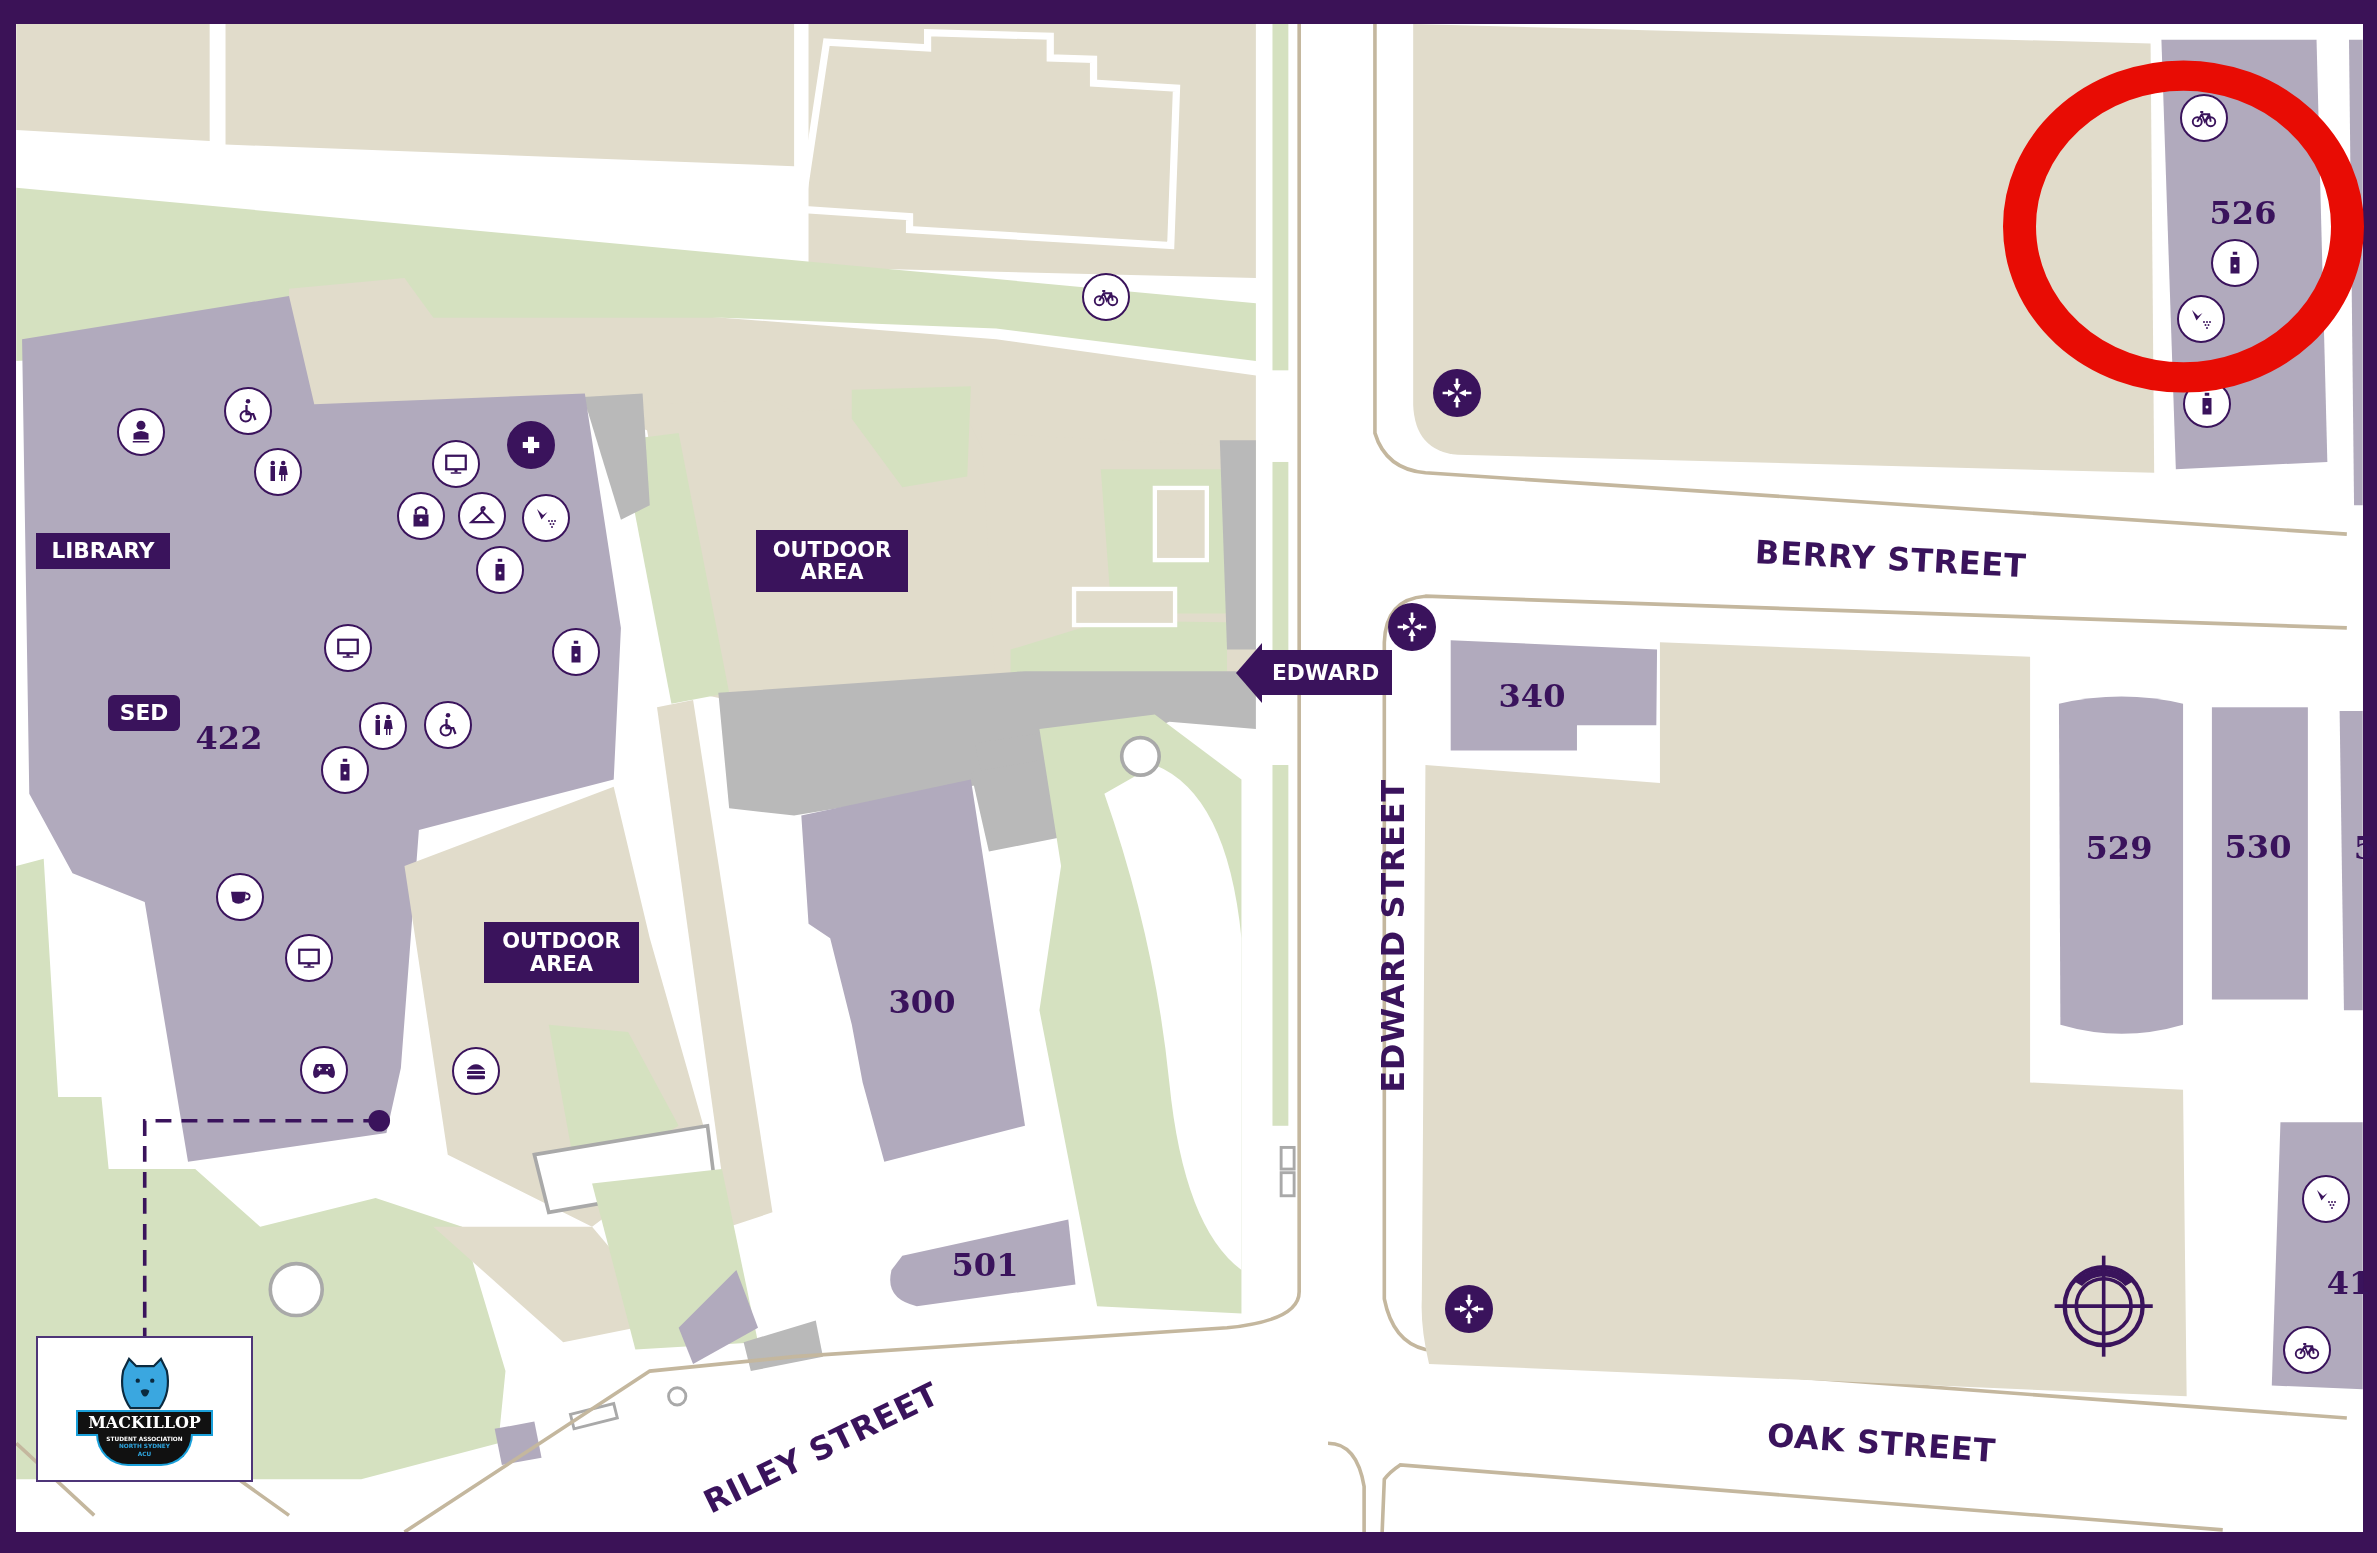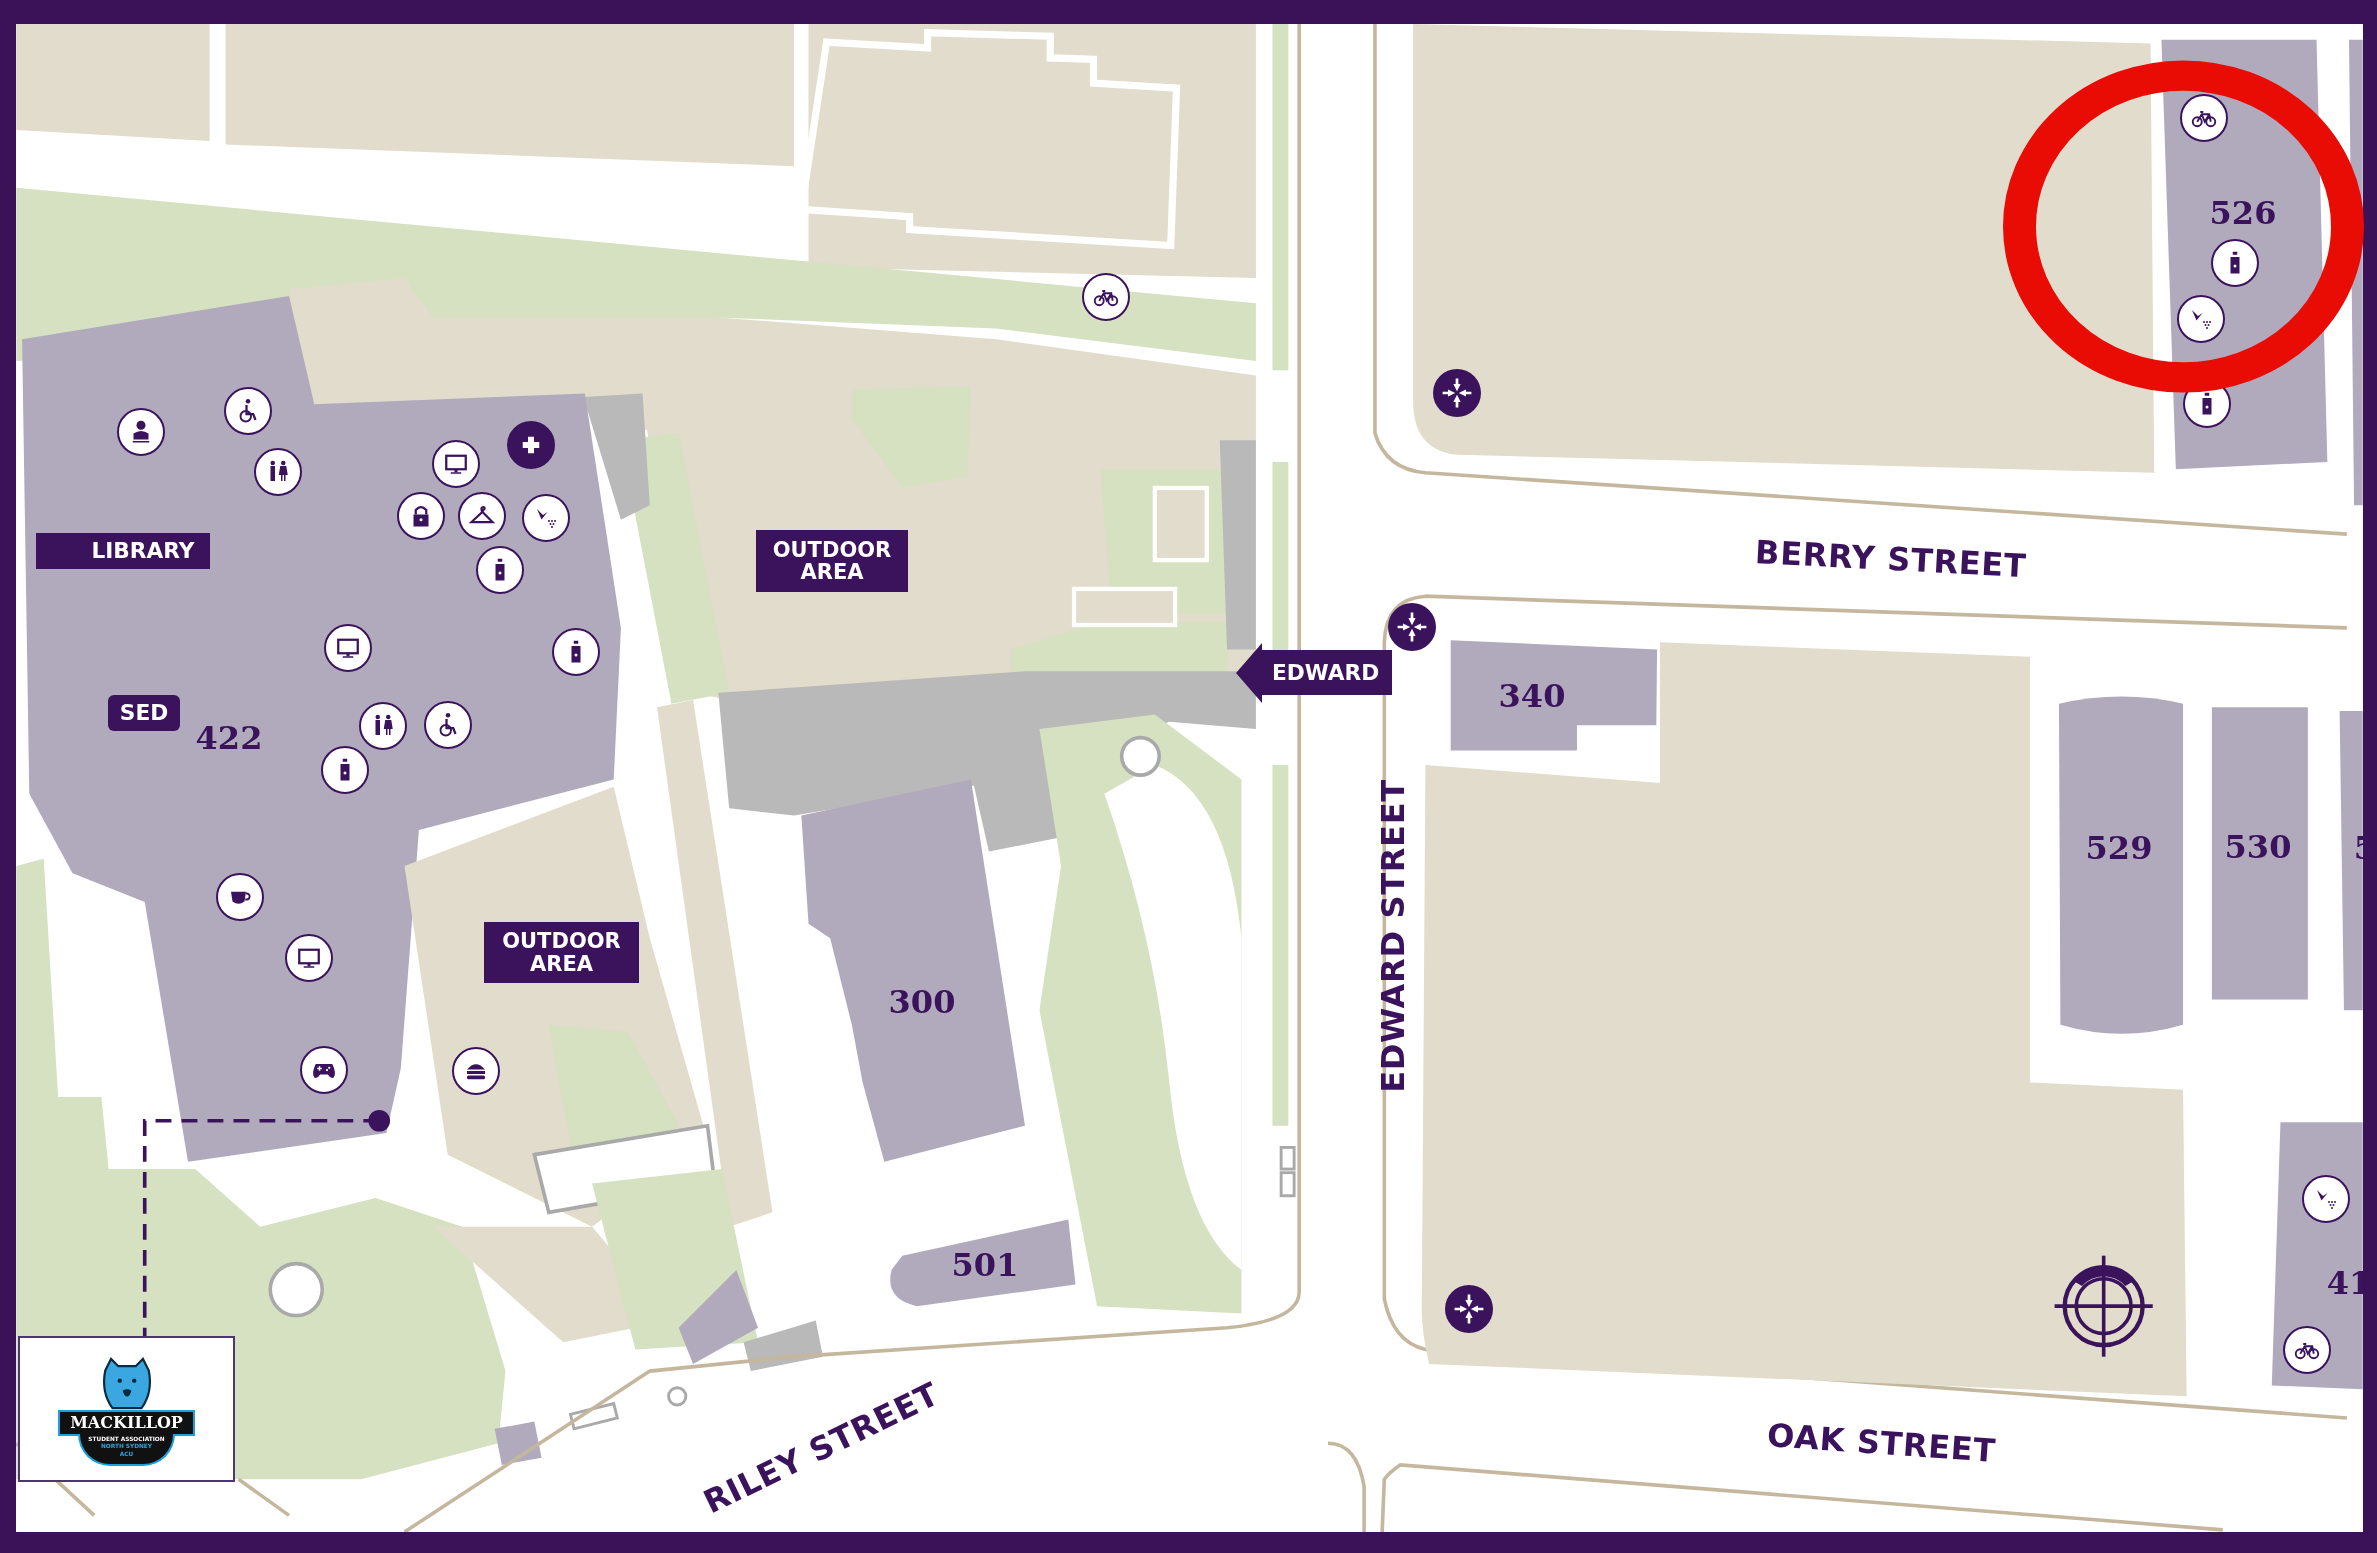--- a/index.html
+++ b/index.html
@@ -11,21 +11,21 @@
   .bldg-num { position: absolute; color: #3a135c; font-family: "DejaVu Serif", serif; font-weight: bold; font-size: 32px; transform: translate(-50%, -50%); white-space: nowrap; }
   .street { position: absolute; color: #3a135c; font-family: "DejaVu Sans", sans-serif; font-weight: bold; font-size: 32px; white-space: nowrap; letter-spacing: 0.7px; transform-origin: center center; }
   .poi { position: absolute; width: 48px; height: 48px; border-radius: 50%; background: #ffffff; border: 2.2px solid #3a135c; box-sizing: border-box; display: flex; align-items: center; justify-content: center; transform: translate(-50%, -50%); cursor: pointer; }
   .poi.dark { background: #3a135c; }
   .poi svg { width: 30px; height: 30px; }
   .assembly { position: absolute; width: 48px; height: 48px; border-radius: 50%; background: #3a135c; display: flex; align-items: center; justify-content: center; transform: translate(-50%, -50%); cursor: pointer; }
   .assembly svg { width: 36px; height: 36px; }
   .entry-sign { position: absolute; left: 1236px; top: 647px; height: 51px; display: flex; align-items: center; cursor: pointer; }
   .entry-arrow { width: 0; height: 0; border-top: 30px solid transparent; border-bottom: 30px solid transparent; border-right: 26px solid #3a135c; }
   .entry-body { background: #3a135c; color: #fff; font-family: "DejaVu Sans", sans-serif; font-weight: bold; font-size: 21.7px; height: 45px; padding: 0 13px 0 10px; display: flex; align-items: center; }
-  .logo-box { position: absolute; left: 18px; top: 1336px; width: 217px; height: 146px; background: #ffffff; border: 2.9px solid #4e3578; box-sizing: border-box; display: flex; align-items: center; justify-content: center; }
+  .logo-box { position: absolute; left: 36px; top: 1336px; width: 217px; height: 146px; background: #ffffff; border: 2.9px solid #4e3578; box-sizing: border-box; display: flex; align-items: center; justify-content: center; }
   .logo-shield { width: 137px; height: 108px; position: relative; }
   .logo-banner { position: absolute; left: 0; top: 55px; width: 137px; height: 26px; background: #111; border: 2.2px solid #1aa0da; box-sizing: border-box; color: #fff; font-family: "DejaVu Serif", serif; font-weight: bold; font-size: 16px; text-align: center; line-height: 21.7px; }
   .logo-sub { position: absolute; left: 20px; top: 79px; width: 97px; height: 32px; background: #111; border-radius: 0 0 43px 43px; border: 2.2px solid #1aa0da; border-top: none; box-sizing: border-box; text-align: center; font-family: "DejaVu Sans", sans-serif; font-weight: bold; font-size: 5.8px; color: #fff; line-height: 7.2px; padding-top: 2.2px; }
   .logo-sub .blue { color: #2fa6e0; display: block; }
   .logo-bear { position: absolute; left: 40px; top: 1.4px; width: 58px; height: 58px; }
   .highlight-ring { position: absolute; left: 2003px; top: 46px; width: 361px; height: 361px; border: 33px solid #e80c04; border-radius: 50%; box-sizing: border-box; pointer-events: none; transform: scaleY(0.92); }
 </style>
 </head>
 <body>
 
@@ -118,21 +118,21 @@
         <circle r="54" fill="none" stroke="#3a135c" stroke-width="6"></circle>
         <circle r="38" fill="none" stroke="#3a135c" stroke-width="5"></circle>
         <path d="M-40,-34 A54,54 0 0 1 40,-34 L30,-28 A40,40 0 0 0 -30,-28 Z" fill="#3a135c"></path>
         <line x1="-68" y1="0" x2="68" y2="0" stroke="#3a135c" stroke-width="5"></line>
         <line x1="0" y1="-70" x2="0" y2="70" stroke="#3a135c" stroke-width="5"></line>
       </g>
     </svg>
   </div>
 </div>
 
-<div class="label-box" style="left:36px; top:533px; width:134px; height:36px; font-size:21.7px;padding-left:40px;">
+<div class="label-box" style="left:36px; top:533px; width:134px; height:36px; font-size:21.7px;">
     <span>LIBRARY</span>
   </div>
 <div class="label-box" style="left:108px; top:695px; width:72px; height:36px; font-size:21.7px;border-radius:6px;">
     <span>SED</span>
   </div>
 <div class="label-box" style="left:756px; top:530px; width:152px; height:62px; font-size:21px;">
   <span>OUTDOOR</span>
   <span>AREA</span>
 </div>
 <div class="label-box" style="left:484px; top:922px; width:155px; height:61px; font-size:21px;">

